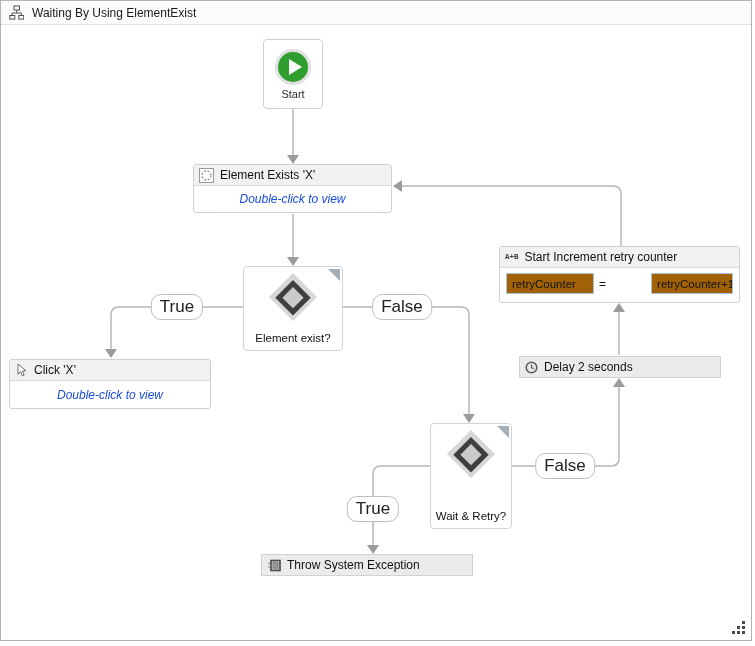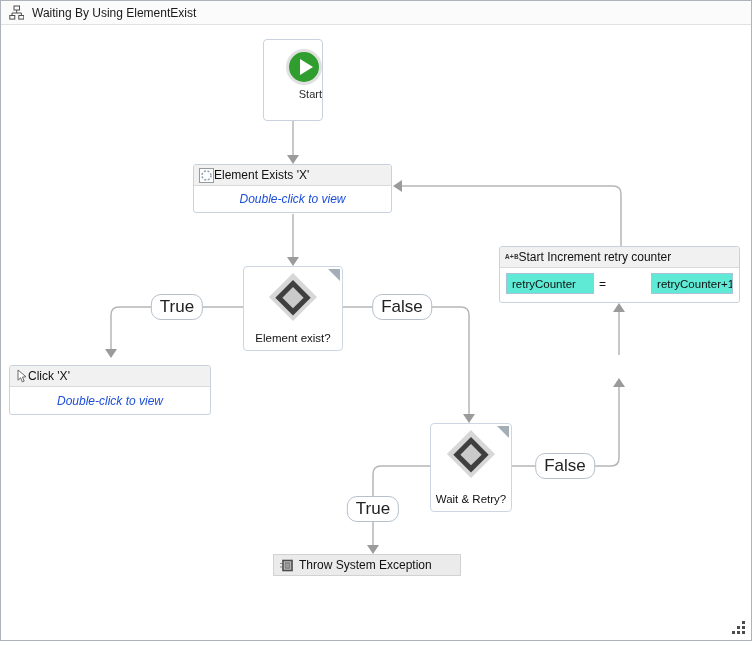--- a/index.html
+++ b/index.html
@@ -42,21 +42,21 @@
     width: 0; height: 0; margin-left: 4px;
     border-left: 13px solid #ffffff;
     border-top: 8px solid transparent;
     border-bottom: 8px solid transparent;
   }
   .start-label { margin-top: 3px; font-size: 11px; color: #2b2b2b; }
 
   
   .act-header {
     height: 21px; background: #f1f1f2; border-bottom: 1px solid #dadada;
-    display: flex; align-items: center; padding: 0 5px;
+    display: flex; align-items: center; gap: 6px; padding: 0 5px;
     font-size: 12px; color: #111; border-radius: 2px 2px 0 0; white-space: nowrap;
   }
   .act-body {
     display: flex; align-items: center; justify-content: center;
     font-size: 12px; font-style: italic; color: #1d4ed8;
   }
 
   
   .decision { border-radius: 4px; border: 1px solid #ccd6e2; }
   .corner-fold {
@@ -79,21 +79,21 @@
   
   .bar {
     position: absolute; height: 22px; background: #ebebeb; border: 1px solid #d2d2d2;
     display: flex; align-items: center; gap: 6px; padding: 0 5px;
     font-size: 12px; color: #111; white-space: nowrap;
   }
 
   
   .assign-body { display: flex; align-items: center; gap: 5px; padding: 5px 6px 6px 6px; }
   .assign-box {
-    height: 21px; background: #5eead4; border: 1px solid #a9c2d9;
+    height: 21px; background: #a16207; border: 1px solid #a9c2d9;
     display: flex; align-items: center; padding: 0 5px;
     font-size: 11.5px; color: #111; white-space: nowrap; overflow: hidden;
   }
   .assign-eq { font-size: 12px; color: #111; }
   .ab-icon { font-size: 7.5px; font-weight: bold; color: #3c3c3c; letter-spacing: 0px; }
 
   
   .pill {
     position: absolute; transform: translate(-50%,-50%);
     background: #fff; border: 1px solid #b6c0cb; border-radius: 10px;
@@ -142,21 +142,21 @@
         <polygon points="286,256 298,256 292,265"></polygon>
         <polygon points="104,348 116,348 110,357"></polygon>
         <polygon points="462,413 474,413 468,422"></polygon>
         <polygon points="366,544 378,544 372,553"></polygon>
         <polygon points="612,386 624,386 618,377"></polygon>
         <polygon points="612,311 624,311 618,302"></polygon>
         <polygon points="401,179 401,191 392,185"></polygon>
       </g>
     </svg>
 
-    <div class="node start-card" style="left:262px; top:38px; width:60px; height:82px;align-items:flex-end;">
+    <div class="node start-card" style="left:262px; top:38px; width:60px; height:70px;">
       <div class="start-circle">
         <div class="play-tri"></div>
       </div>
       <div class="start-label">Start</div>
     </div>
 
     <div class="node" style="left:192px; top:163px; width:199px; height:49px;">
       <div class="act-header">
         <span class="icon">
           <svg width="15" height="15" viewBox="0 0 15 15">
@@ -172,33 +172,33 @@
     <div class="node decision" style="left:242px; top:265px; width:100px; height:85px;">
       <div class="corner-fold"></div>
       <div class="diamond-outer">
         <div class="diamond-mid">
           <div class="diamond-inner"></div>
         </div>
       </div>
       <div class="decision-label">Element exist?</div>
     </div>
 
-    <div class="node" style="left:8px; top:358px; width:202px; height:50px;margin-top:6px;">
+    <div class="node" style="left:8px; top:358px; width:202px; height:50px;">
       <div class="act-header">
         <span class="icon">
           <svg width="13" height="15" viewBox="0 0 13 15">
             <path d="M3 1 L3 11.2 L5.6 8.8 L7.3 12.9 L9.2 12.1 L7.5 8.1 L11 7.8 Z" fill="#ffffff" stroke="#6a6a6a" stroke-width="1"></path>
           </svg>
         </span>
         <span>Click 'X'</span>
       </div>
       <div class="act-body" style="height:27px;">Double-click to view</div>
     </div>
 
-    <div class="node decision" style="left:429px; top:422px; width:82px; height:89px;">
+    <div class="node decision" style="left:429px; top:422px; width:82px; height:106px;">
       <div class="corner-fold"></div>
       <div class="diamond-outer">
         <div class="diamond-mid">
           <div class="diamond-inner"></div>
         </div>
       </div>
       <div class="decision-label">Wait &amp; Retry?</div>
     </div>
 
     <div class="node" style="left:498px; top:245px; width:241px; height:57px;">
@@ -206,22 +206,31 @@
         <span class="icon ab-icon">A+B</span>
         <span>Start Increment retry counter</span>
       </div>
       <div class="assign-body">
         <div class="assign-box" style="width:112px;">retryCounter</div>
         <span class="assign-eq">=</span>
         <div class="assign-box" style="width:104px;margin-left:40px;">retryCounter+1</div>
       </div>
     </div>
 
-
-    <div class="bar" style="left:272px; top:553px; width:188px;">
+    <div class="bar" style="left:518px; top:355px; width:202px;">
+      <span class="icon">
+        <svg width="13" height="13" viewBox="0 0 13 13">
+          <circle cx="6.5" cy="6.5" r="5.3" fill="#e6e6e6" stroke="#5a5a5a" stroke-width="1.5"></circle>
+          <path d="M6.5 3.6 V6.7 L8.8 7.6" stroke="#5a5a5a" stroke-width="1.2" fill="none"></path>
+        </svg>
+      </span>
+      <span>Delay 2 seconds</span>
+    </div>
+
+    <div class="bar" style="left:260px; top:553px; width:212px;">
       <span class="icon">
         <svg width="14" height="13" viewBox="0 0 14 13">
           <path d="M1 4.5 h2 M1 8 h2" stroke="#8a8a8a" stroke-width="1.2"></path>
           <rect x="4" y="1.5" width="9" height="10" fill="#cccccc" stroke="#4a4a4a" stroke-width="1.6"></rect>
           <rect x="6.2" y="3.8" width="4.6" height="5.4" fill="#9c9c9c" stroke="#777777"></rect>
         </svg>
       </span>
       <span>Throw System Exception</span>
     </div>
 

